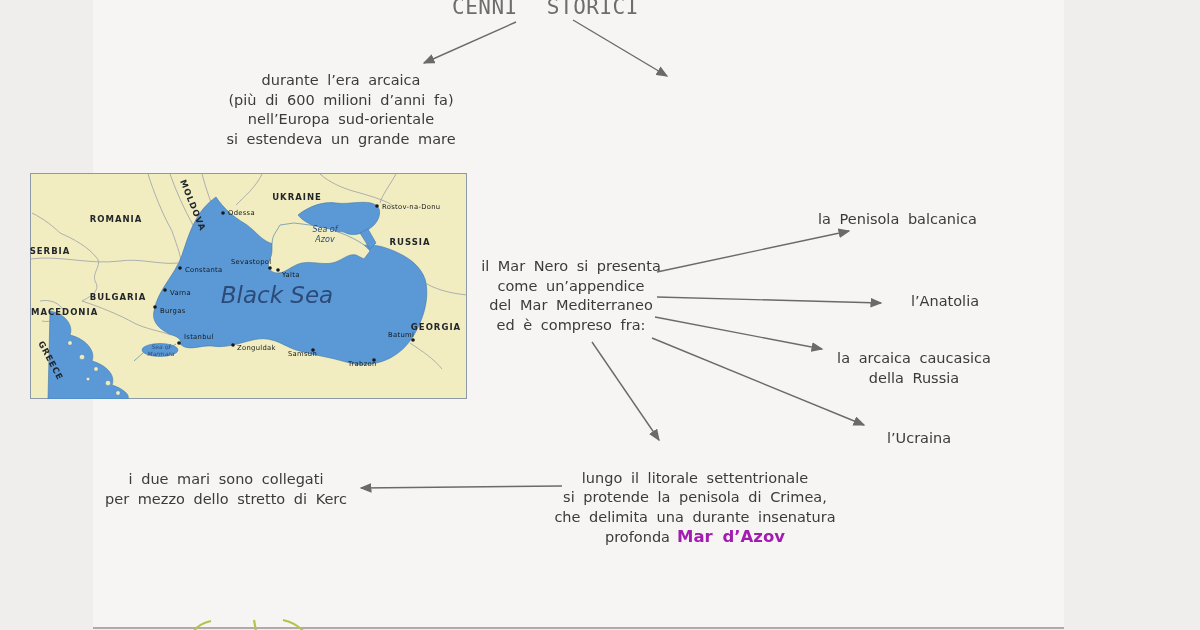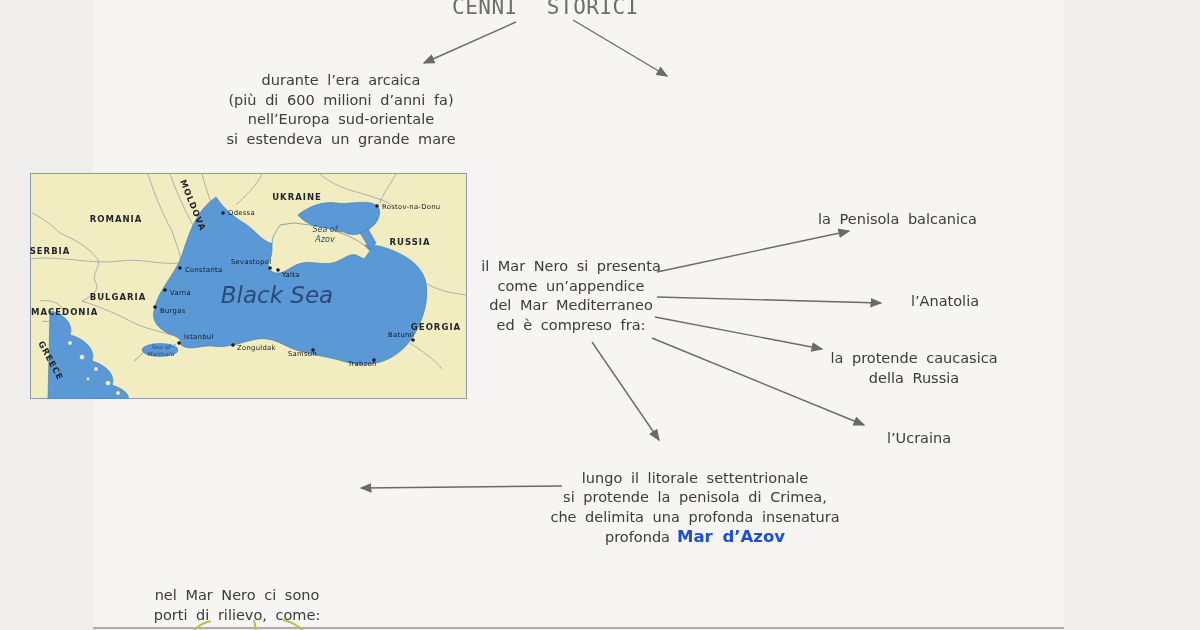--- a/index.html
+++ b/index.html
@@ -26,21 +26,21 @@
   #n-arcaica{left:181px;top:71px;width:320px;}
   #n-quaternaria{left:617px;top:84px;width:326px;}
   #n-presenta{left:446px;top:257px;width:250px;}
   #n-balcanica{left:800px;top:210px;width:195px;text-align:center;}
   #n-anatolia{left:885px;top:292px;width:120px;text-align:center;}
   #n-caucasica{left:823px;top:349px;width:182px;}
   #n-ucraina{left:864px;top:429px;width:110px;text-align:center;}
   #n-crimea{left:535px;top:449px;width:320px;}
   #n-kerc{left:86px;top:470px;width:280px;}
   #n-porti{left:127px;top:586px;width:220px;}
-  .azov{color:#1d4ed8;font-weight:bold;font-size:16.5px;margin-left:7px;}
+  .azov{color:#a21caf;font-weight:bold;font-size:16.5px;margin-left:7px;}
   .tail{display:block;}
   svg.arrows{position:absolute;left:0;top:0;width:1200px;height:630px;}
   svg.map{position:absolute;left:30px;top:173px;width:437px;height:226px;}
   .map text{font-family:"DejaVu Sans","Liberation Sans",sans-serif;}
   .country{font-size:8.5px;font-weight:bold;fill:#22252a;letter-spacing:1px;}
   .city{font-size:6.8px;fill:#15181c;letter-spacing:0.3px;}
   .sealbl{font-family:"DejaVu Serif","Liberation Serif",serif;font-style:italic;fill:#2c4a78;}
 </style>
 </head>
 <body>
@@ -76,31 +76,31 @@
   <div class="node" id="n-arcaica">durante l’era arcaica
 (più di 600 milioni d’anni fa)
 nell’Europa sud-orientale
 si estendeva un grande mare</div>
   <div class="node" id="n-presenta">il Mar Nero si presenta
 come un’appendice
 del Mar Mediterraneo
 ed è compreso fra:</div>
   <div class="node" id="n-balcanica">la Penisola balcanica</div>
   <div class="node" id="n-anatolia">l’Anatolia</div>
-  <div class="node" id="n-caucasica">la protende caucasica
+  <div class="node" id="n-caucasica">la arcaica caucasica
 della Russia</div>
   <div class="node" id="n-ucraina">l’Ucraina</div>
   <div class="node" id="n-crimea">
     <span>lungo il litorale settentrionale
 si protende la penisola di Crimea,
-che delimita una profonda insenatura</span>
+che delimita una durante insenatura</span>
     <span class="tail"><span>profonda</span><span class="azov">Mar d’Azov</span></span>
   </div>
-  <div class="node" id="n-porti">nel Mar Nero ci sono
-porti di rilievo, come:</div>
+  <div class="node" id="n-kerc">i due mari sono collegati
+per mezzo dello stretto di Kerc</div>
 
   <svg class="map" viewBox="0 0 437 226">
     <rect x="0.5" y="0.5" width="436" height="225" fill="#f1edc0" stroke="#8e99a6" stroke-width="1"></rect>
 
     <g stroke="#9aa0a8" stroke-width="0.8" fill="none">
       <path d="M0,86 C30,82 60,92 90,88 C110,85 130,92 148,90"></path>
       <path d="M118,1 C124,20 132,40 142,58 C146,70 150,80 151,88"></path>
       <path d="M140,1 C146,18 154,36 163,52"></path>
       <path d="M172,1 C176,16 182,34 189,48"></path>
       <path d="M232,1 C226,14 214,24 206,32"></path>

